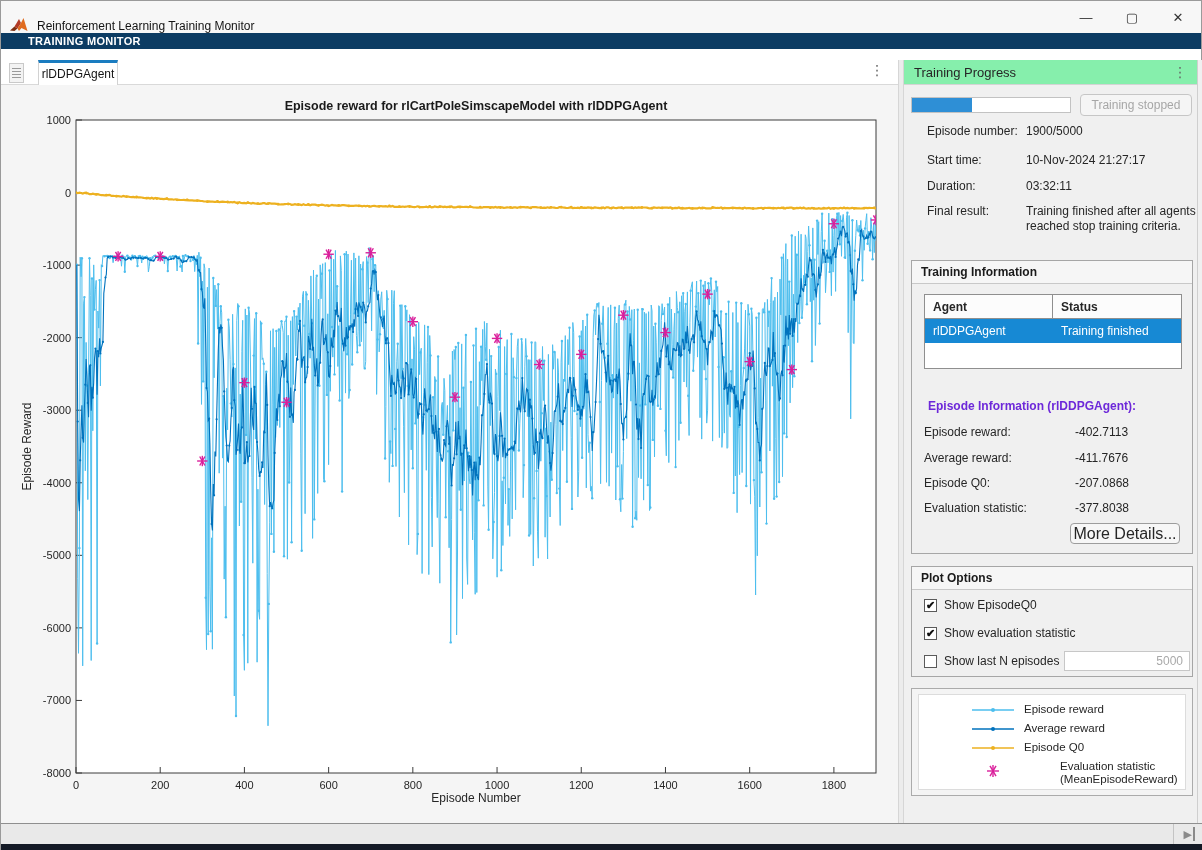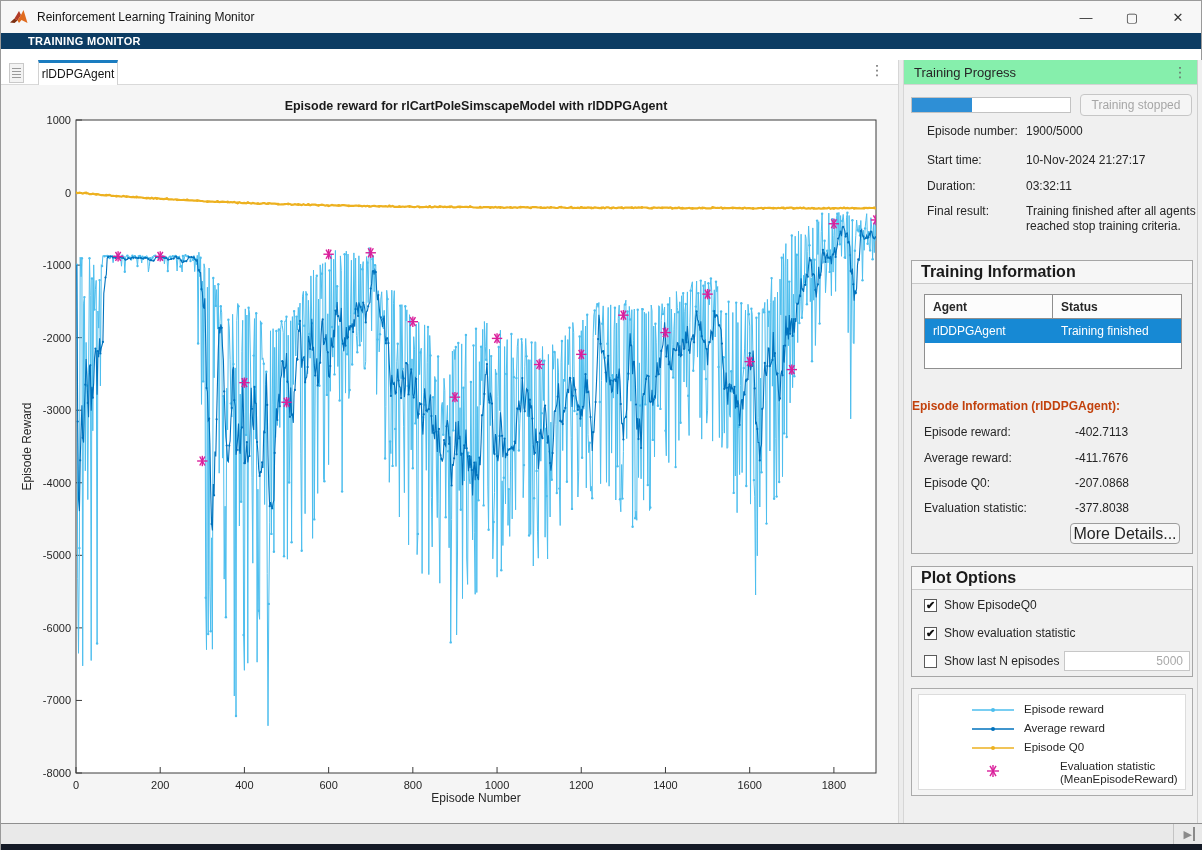--- a/index.html
+++ b/index.html
@@ -1,20 +1,20 @@
 <!DOCTYPE html>
 <html><head>
 <meta charset="utf-8">
 <style>
   * { margin:0; padding:0; box-sizing:border-box; }
   html,body { width:1202px; height:850px; font-family:"Liberation Sans", sans-serif; background:#ffffff; overflow:hidden; }
   .win { position:relative; width:1202px; height:850px; border:1px solid #9a9a9a; background:#fff; }
 
   
-  .titlebar { position:absolute; left:0; top:0; width:1200px; height:32px; background:#f7f7f7; display:flex; align-items:center; }
+  .titlebar { position:absolute; left:0; top:0; width:1200px; height:32px; background:#f7f7f7; display:flex; align-items:flex-end; }
   .titlebar .logo { width:18px; height:16px; margin-left:9px; }
   .titlebar .ttext { margin-left:9px; font-size:12px; color:#141414; }
   .winbtns { position:absolute; right:0; top:0; height:32px; display:flex; }
   .winbtn { width:46px; height:32px; display:flex; align-items:center; justify-content:center; font-size:13px; color:#333; cursor:default; }
 
   
   .ribbon { position:absolute; left:0; top:32px; width:1200px; height:16px; background:#0c3c63; display:flex; align-items:center; }
   .ribbon .rtext { margin-left:27px; color:#ffffff; font-size:11px; font-weight:bold; letter-spacing:.3px; }
 
   
@@ -41,31 +41,31 @@
   .progressbar { position:absolute; left:7px; top:37px; width:160px; height:16px; background:#ffffff; border:1px solid #c2c2c2; }
   .progressfill { height:100%; background:#2e8fd6; }
   .stopbtn { position:absolute; left:176px; top:34px; width:112px; height:22px; border:1px solid #c6c6c6; border-radius:4px; background:#f5f5f5; color:#a6a6a6; font-size:12px; display:flex; align-items:center; justify-content:center; }
 
   .kvrow { position:absolute; left:23px; width:278px; display:flex; }
   .kvrow .k { width:99px; flex:none; color:#262626; }
   .kvrow .v { width:179px; line-height:15px; }
 
   .groupbox { position:absolute; left:7px; width:282px; border:1px solid #a6a6a6; background:#f0f0f0; }
   .gb-head { height:23px; border-bottom:1px solid #c8c8c8; background:#f6f6f6; display:flex; align-items:center; }
-  .gb-head span { margin-left:9px; font-weight:bold; font-size:16px; color:#1a1a1a; }
+  .gb-head span { margin-left:9px; font-weight:bold; font-size:12px; color:#1a1a1a; }
 
   .agent-table { position:absolute; left:12px; top:33px; width:258px; height:75px; background:#ffffff; border:1px solid #8f8f8f; }
   .at-row { display:flex; height:24px; align-items:center; }
   .at-head { font-weight:bold; border-bottom:1px solid #8f8f8f; background:#fcfcfc; }
   .at-c1 { width:128px; padding-left:8px; border-right:1px solid #8f8f8f; height:100%; display:flex; align-items:center; }
   .at-c2 { flex:1; padding-left:8px; height:100%; display:flex; align-items:center; }
   .at-sel { background:#1789d4; color:#ffffff; }
   .at-sel .at-c1 { border-right:1px solid #1789d4; }
 
-  .ep-title { position:absolute; left:0; font-weight:bold; font-size:12px; color:#c2410c; }
+  .ep-title { position:absolute; left:16px; font-weight:bold; font-size:12px; color:#6d28d9; }
   .ep-row { position:absolute; left:12px; width:258px; display:flex; }
   .ep-row .k { width:151px; flex:none; }
   .moredetails { position:absolute; right:12px; width:110px; height:21px; border:1px solid #9d9d9d; border-radius:4px; background:#f7f7f7; color:#262626; font-size:16px; display:flex; align-items:center; justify-content:center; }
 
   .cbrow { position:absolute; left:12px; display:flex; align-items:center; }
   .cbox { width:13px; height:13px; border:1px solid #5a5a5a; background:#ffffff; margin-right:7px; display:flex; align-items:center; justify-content:center; font-size:11px; font-weight:bold; color:#111; line-height:13px; }
   .ninput { position:absolute; left:152px; top:84px; width:126px; height:20px; border:1px solid #c7c7c7; background:#ffffff; color:#a9a9a9; font-size:12px; text-align:right; padding-right:6px; font-family:"Liberation Sans", sans-serif; }
 
   .legendbox { position:absolute; left:7px; top:628px; width:282px; height:108px; border:1px solid #ababab; background:#f4f4f4; }
   .legendinner { position:absolute; left:6px; top:5px; width:268px; height:96px; background:#ffffff; border:1px solid #dcdcdc; padding-top:8px; }

